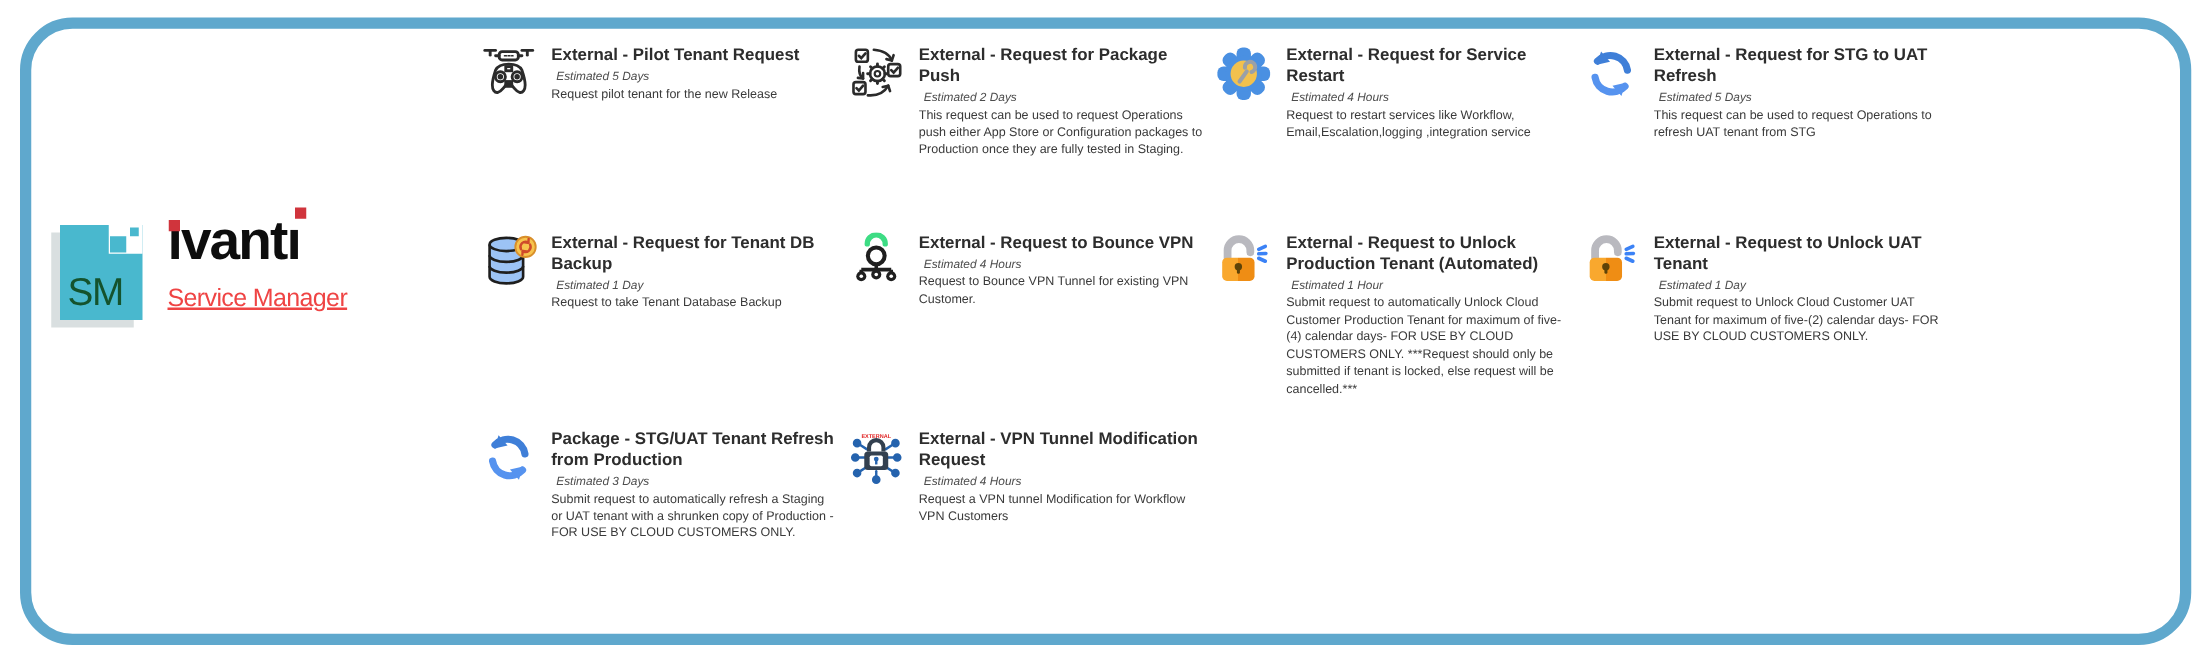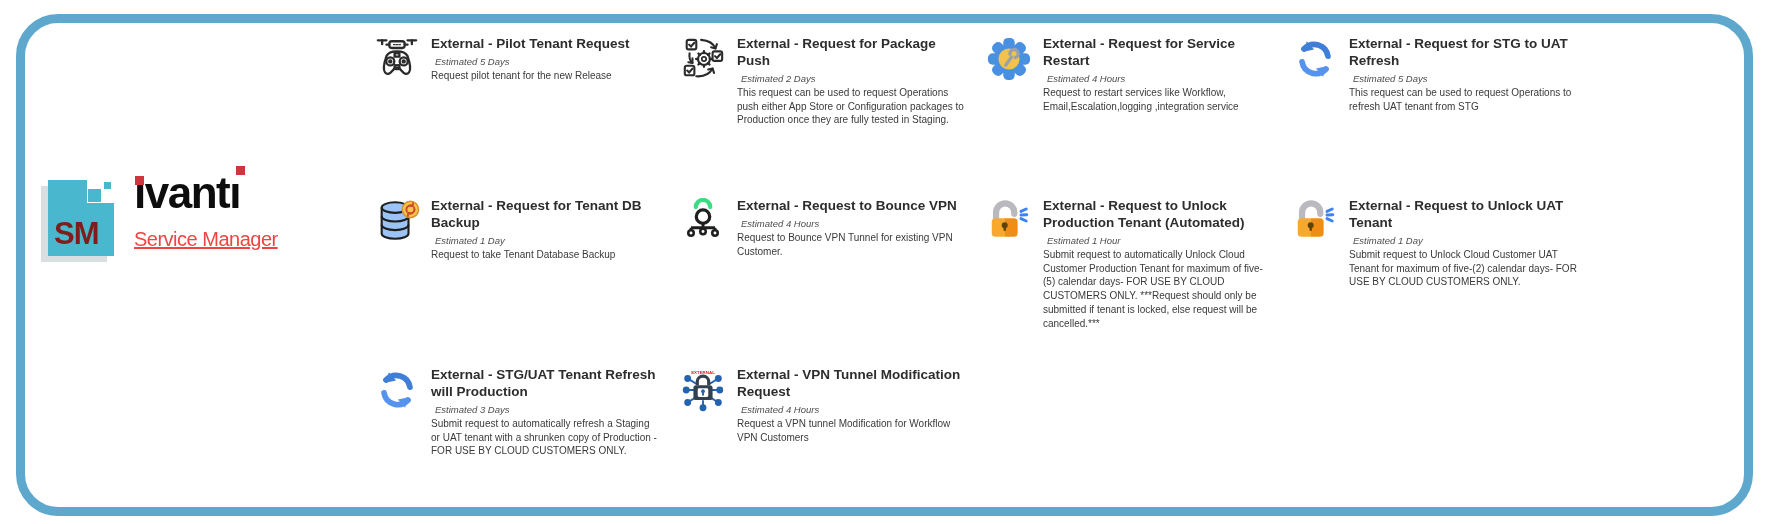--- a/index.html
+++ b/index.html
@@ -13,36 +13,36 @@
     border:9px solid #5fa8cd;border-radius:42px;background:#ffffff;
   }
   
   .logo{position:absolute;left:46px;top:170px;display:flex;align-items:flex-start;gap:16px;}
   .sm-wrap{position:relative;width:72px;height:84px;margin-top:8px;}
   .sm-shadow{position:absolute;left:-5px;top:8px;width:66px;height:76px;background:#d9dfe0;}
   .sm-badge{
     position:absolute;left:2px;top:2px;width:66px;height:76px;background:#49b8ce;
     display:flex;align-items:flex-end;padding:4px 6px;box-sizing:border-box;
   }
-  .sm-badge .sm-text{color:#7f1d1d;font-weight:bold;font-size:31px;letter-spacing:-1px;text-align:right;}
+  .sm-badge .sm-text{color:#14532d;font-weight:normal;font-size:31px;letter-spacing:-1px;text-align:right;}
   .sm-notch{position:absolute;right:0;top:0;width:27px;height:23px;background:#ffffff;}
   .sm-notch .px1{position:absolute;left:1px;bottom:1px;width:13px;height:13px;background:#49b8ce;}
   .sm-notch .px2{position:absolute;right:3px;top:2px;width:7px;height:7px;background:#49b8ce;}
   .brand-block{display:flex;flex-direction:column;gap:12px;}
   .brand{position:relative;display:inline-block;font-weight:bold;font-size:44px;line-height:1.05;
          color:#0d0d0d;letter-spacing:-1.5px;align-self:flex-start;}
   .brand .dot{position:absolute;width:9px;height:9px;background:#d0343c;}
   .brand .dot-first{left:1px;top:6px;}
   .brand .dot-last{right:-5px;top:-4px;}
   .product{font-size:20px;color:#ef4444;margin-top:0px;letter-spacing:-0.5px;text-decoration:underline;}
   
   .cards{
-    position:absolute;left:373px;top:36px;
+    position:absolute;left:383px;top:36px;
     display:grid;grid-template-columns:repeat(4,294px);
-    grid-template-rows:150px 157px auto;align-items:start;gap:12px;
+    grid-template-rows:150px 157px auto;align-items:start;
   }
   .card{display:flex;gap:10px;width:288px;cursor:pointer;}
   .card-icon{width:48px;height:48px;flex:0 0 48px;display:flex;align-items:flex-start;justify-content:center;}
   .card-text{width:232px;}
   .card-title{font-weight:bold;font-size:13.5px;line-height:1.25;color:#2d2d2d;}
   .card-estimate{font-style:italic;font-size:9.5px;color:#4d4d4d;margin:3px 4px 2px;}
   .card-desc{font-size:10px;line-height:1.38;color:#3a3a3a;}
 </style>
 </head>
 <body>
@@ -245,21 +245,21 @@
           <g stroke="#3b82f6" stroke-width="3" stroke-linecap="round">
             <path d="M42 11.5 l-5.5 2.5"></path>
             <path d="M42.5 17.5 l-6 0.3"></path>
             <path d="M42 24 l-5.5 -2.5"></path>
           </g>
         </svg>
       </div>
     <div class="card-text">
       <div class="card-title">External - Request to Unlock Production Tenant (Automated)</div>
       <div class="card-estimate">Estimated 1 Hour</div>
-      <div class="card-desc">Submit request to automatically Unlock Cloud Customer Production Tenant for maximum of five-(5) calendar days- FOR USE BY CLOUD CUSTOMERS ONLY. ***Request should only be submitted if tenant is locked, else request will be cancelled.***</div>
+      <div class="card-desc">Submit request to automatically Unlock Cloud Customer Production Tenant for maximum of five-(4) calendar days- FOR USE BY CLOUD CUSTOMERS ONLY. ***Request should only be submitted if tenant is locked, else request will be cancelled.***</div>
     </div>
   </div>
     <div class="card">
     <div class="card-icon">
         <svg viewBox="0 0 48 48" width="46" height="46">
           <defs>
             <linearGradient id="lkg" x1="0" y1="0" x2="1" y2="0">
               <stop offset="0.5" stop-color="#f9a82e"></stop>
               <stop offset="0.5" stop-color="#ef8d14"></stop>
             </linearGradient>
@@ -286,21 +286,21 @@
         <svg viewBox="0 0 48 48" width="46" height="46">
           <g fill="none" stroke-linecap="round">
             <path d="M37.5 21 a14.5 14.5 0 0 0 -25 -7.5" stroke="#3f7fd8" stroke-width="6"></path>
             <path d="M10.5 27 a14.5 14.5 0 0 0 25 7.5" stroke="#5693ef" stroke-width="6"></path>
           </g>
           <path d="M15.5 5.5 l-3.5 11 l11 -2.5 z" fill="#3f7fd8"></path>
           <path d="M32.5 42.5 l3.5 -11 l-11 2.5 z" fill="#5693ef"></path>
         </svg>
       </div>
     <div class="card-text">
-      <div class="card-title">External - STG/UAT Tenant Refresh will Production</div>
+      <div class="card-title">Package - STG/UAT Tenant Refresh from Production</div>
       <div class="card-estimate">Estimated 3 Days</div>
       <div class="card-desc">Submit request to automatically refresh a Staging or UAT tenant with a shrunken copy of Production - FOR USE BY CLOUD CUSTOMERS ONLY.</div>
     </div>
   </div>
     <div class="card">
     <div class="card-icon">
         <svg viewBox="0 0 48 48" width="46" height="46">
           <text x="24" y="7.5" font-size="4.6" fill="#e02020" text-anchor="middle" font-weight="bold" font-family="Liberation Sans,sans-serif">EXTERNAL</text>
           <g stroke="#2563ae" stroke-width="2" fill="#2563ae" stroke-linecap="round">
             <circle cx="8" cy="12" r="2.6"></circle>

